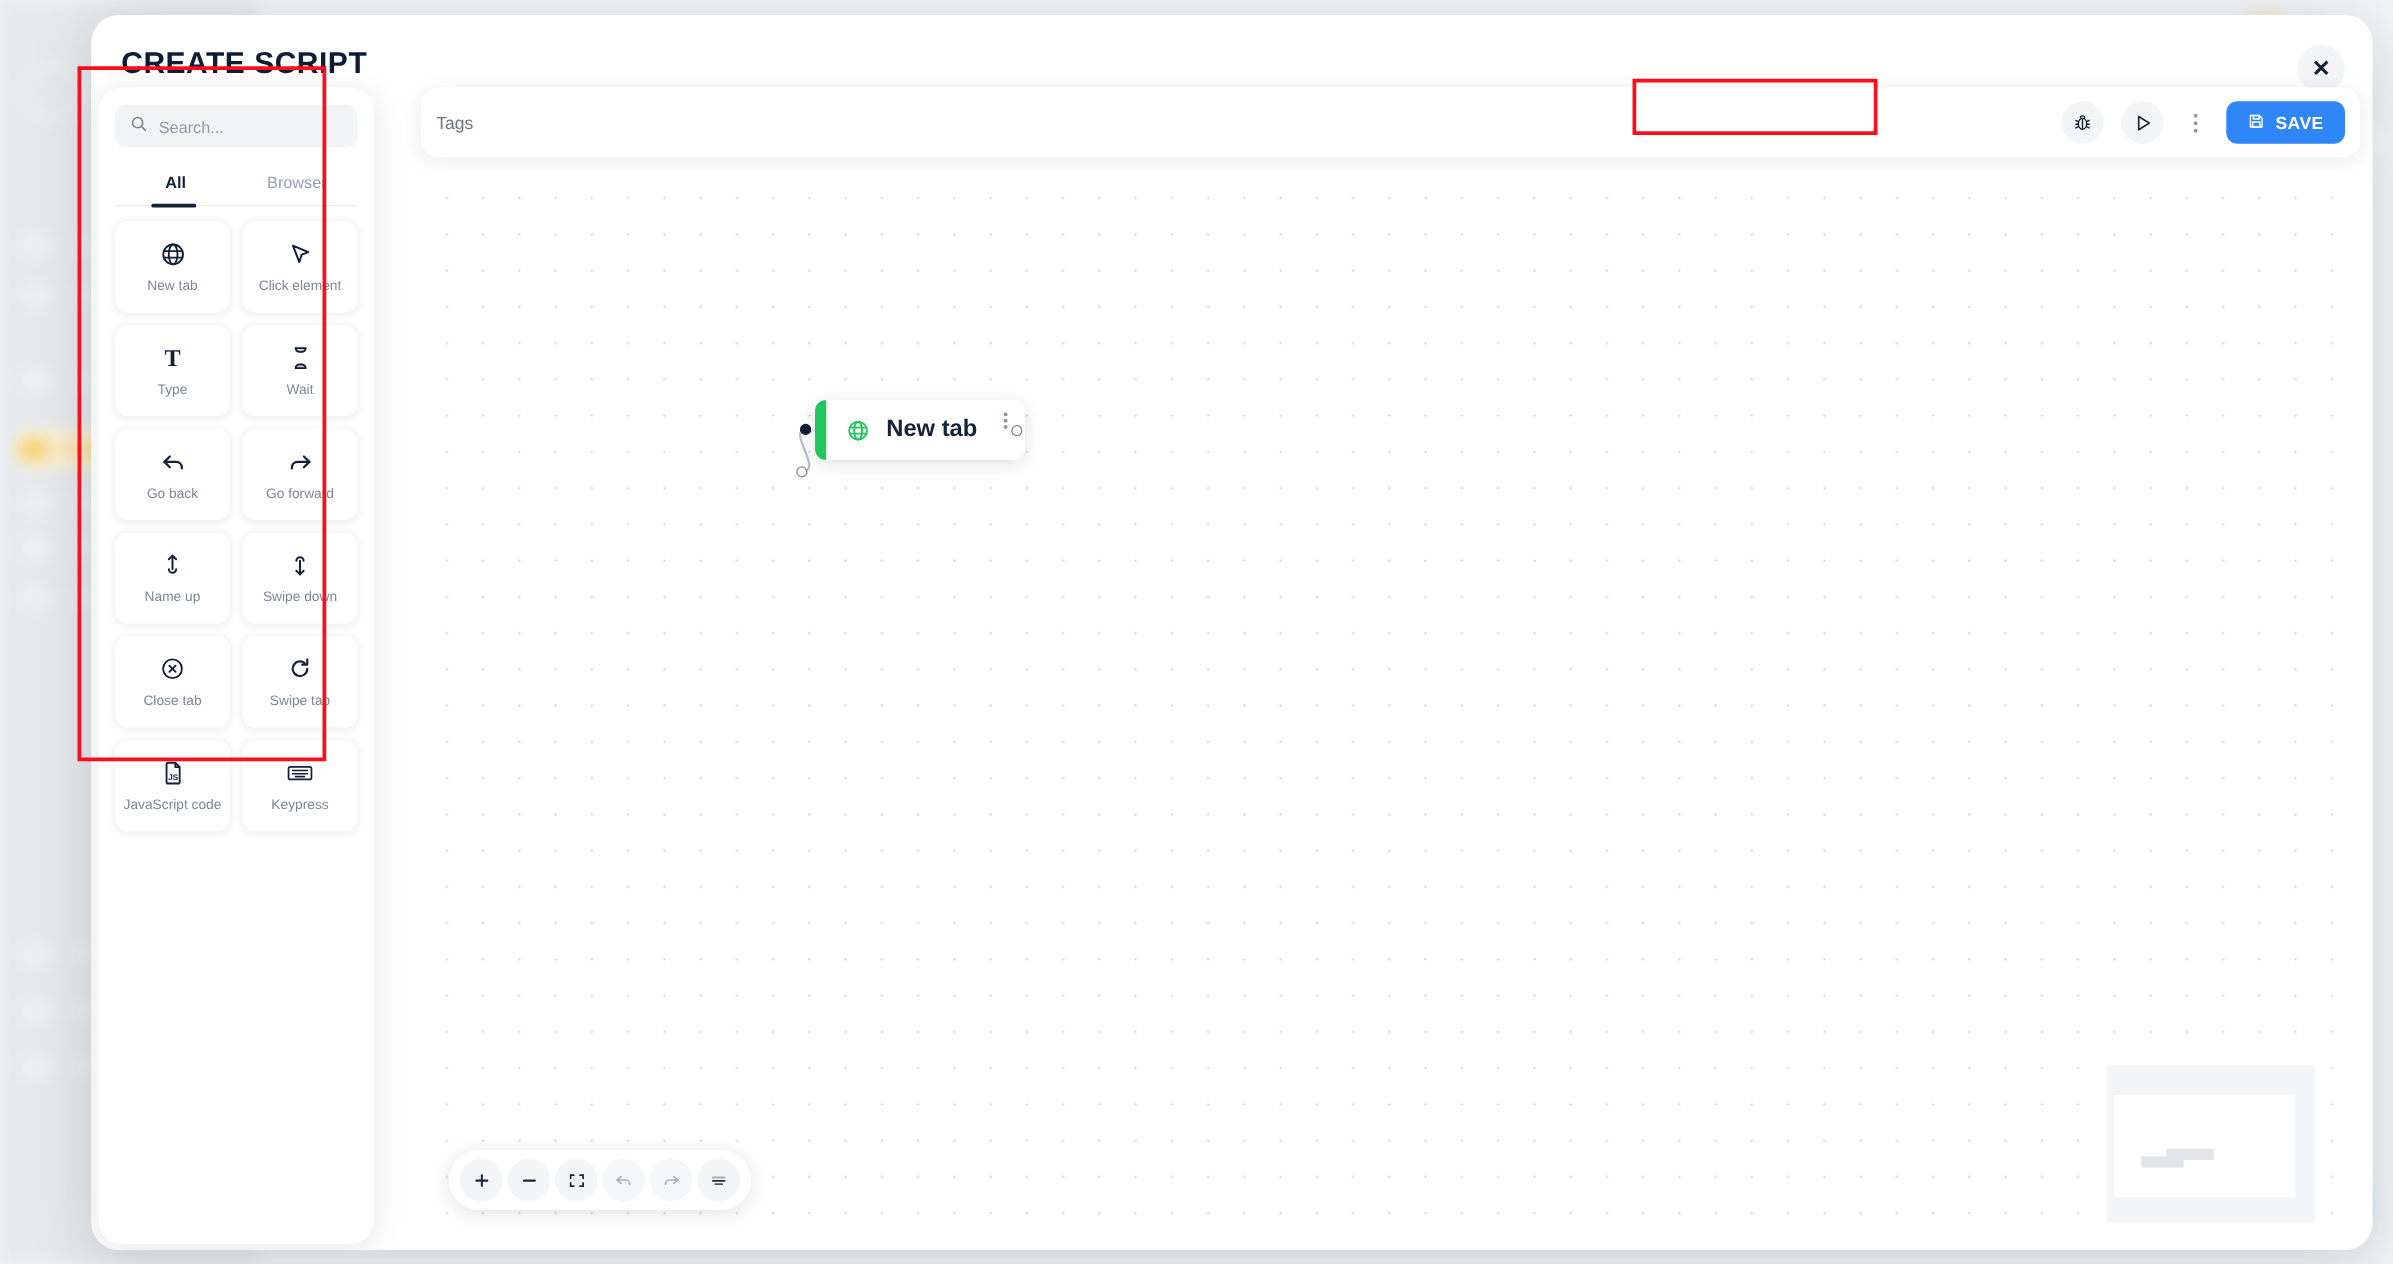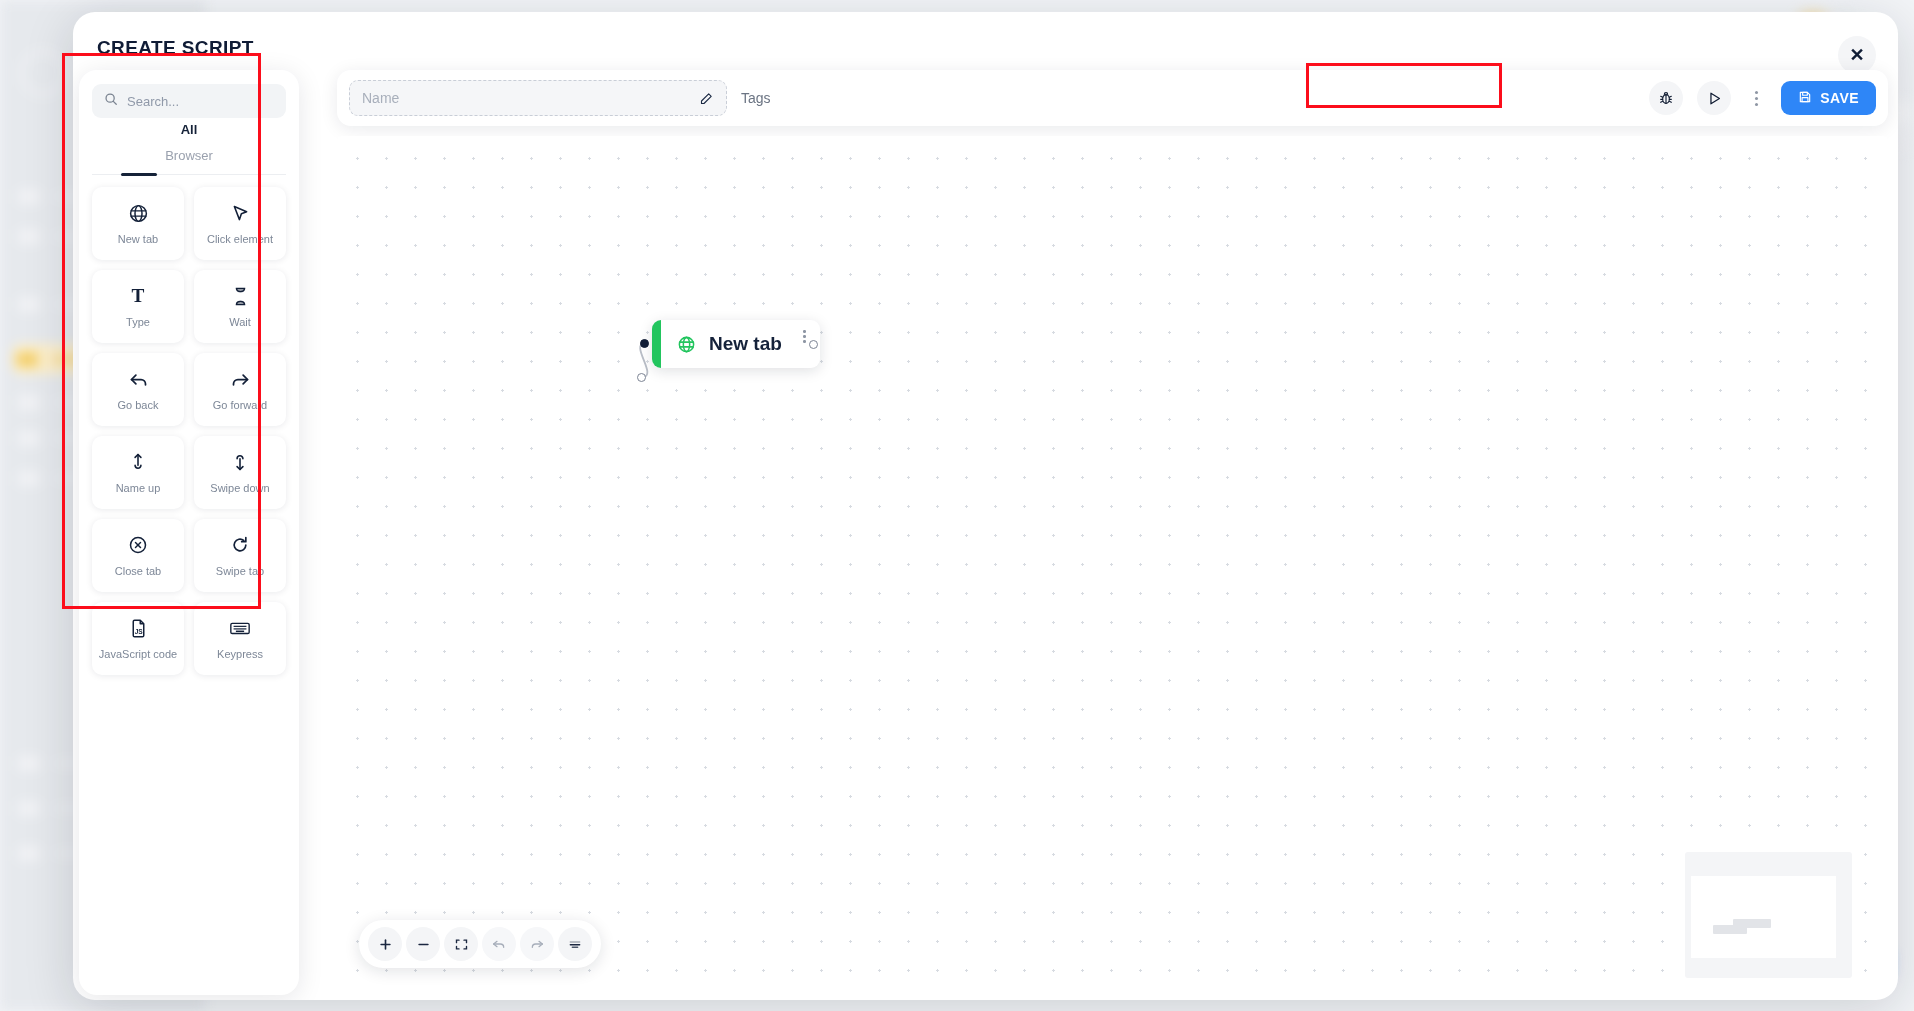--- a/index.html
+++ b/index.html
@@ -41,21 +41,21 @@
 
   
   #modal {
     position: absolute; left: 73px; top: 12px; width: 1825px; height: 988px;
     background: #ffffff; border-radius: 22px;
     box-shadow: 0 10px 50px rgba(16,24,40,.16);
     overflow: hidden;
   }
   #modal-title {
     position: absolute; left: 24px; top: 25px;
-    font-size: 19px; font-weight: bold; letter-spacing: .4px; color: #101c36;
+    font-size: 24px; font-weight: bold; letter-spacing: .4px; color: #101c36;
   }
   #close-btn {
     position: absolute; right: 22px; top: 24px; width: 38px; height: 38px;
     border-radius: 50%; background: #f4f5f7; border: none; cursor: pointer;
     display: flex; align-items: center; justify-content: center;
     font-size: 18px; color: #0f1c35; font-weight: bold;
   }
 
   
   #side-panel {
@@ -68,21 +68,21 @@
     height: 34px; background: #f2f4f6; border-radius: 9px;
     display: flex; align-items: center; gap: 9px; padding: 0 12px;
   }
   #search-box svg { flex: none; }
   #search-input {
     flex: 1; border: none; background: transparent; outline: none;
     font-family: inherit; font-size: 13px; color: #4a5568;
   }
   #search-input::placeholder { color: #9099a9; }
 
-  #tabs { display: flex; margin-top: 4px; position: relative; flex-direction: column; }
+  #tabs { display: flex; margin-top: 20px; position: relative; }
   .tab {
     flex: 1; text-align: center; font-size: 13px; padding-bottom: 11px;
     color: #9aa1ae; cursor: pointer; background: none; border: none; font-family: inherit;
   }
   .tab.active { color: #152238; font-weight: bold; }
   #tab-rule { height: 1px; background: #eceef1; position: relative; }
   #tab-underline {
     position: absolute; left: 29px; top: -1px; width: 36px; height: 3px;
     background: #152238; border-radius: 2px;
   }
@@ -410,28 +410,20 @@
             </svg>
         </span>
         <span class="lbl">Keypress</span>
       </button>
 
     </div>
   </div>
 
   <div id="topbar">
 
-    <div class="field" id="name-field">
-      <input placeholder="Name" style="">
-      <span class="pencil">
-        <svg width="15" height="15" viewBox="0 0 24 24" fill="none" stroke="#1b2944" stroke-width="1.8" stroke-linejoin="round">
-            <path d="M15.5 4.5l4 4L8 20H4v-4z"></path>
-          </svg>
-      </span>
-    </div>
 
     <span id="tags-label">Tags</span>
 
 
     <div id="topbar-spacer"></div>
 
     <button class="round-btn">
       <svg width="16" height="16" viewBox="0 0 24 24" fill="none" stroke="#111d33" stroke-width="1.7" stroke-linecap="round">
           <ellipse cx="12" cy="13.5" rx="5" ry="6.5"></ellipse>
         <path d="M9.5 6.5a2.5 2.5 0 0 1 5 0"></path>

